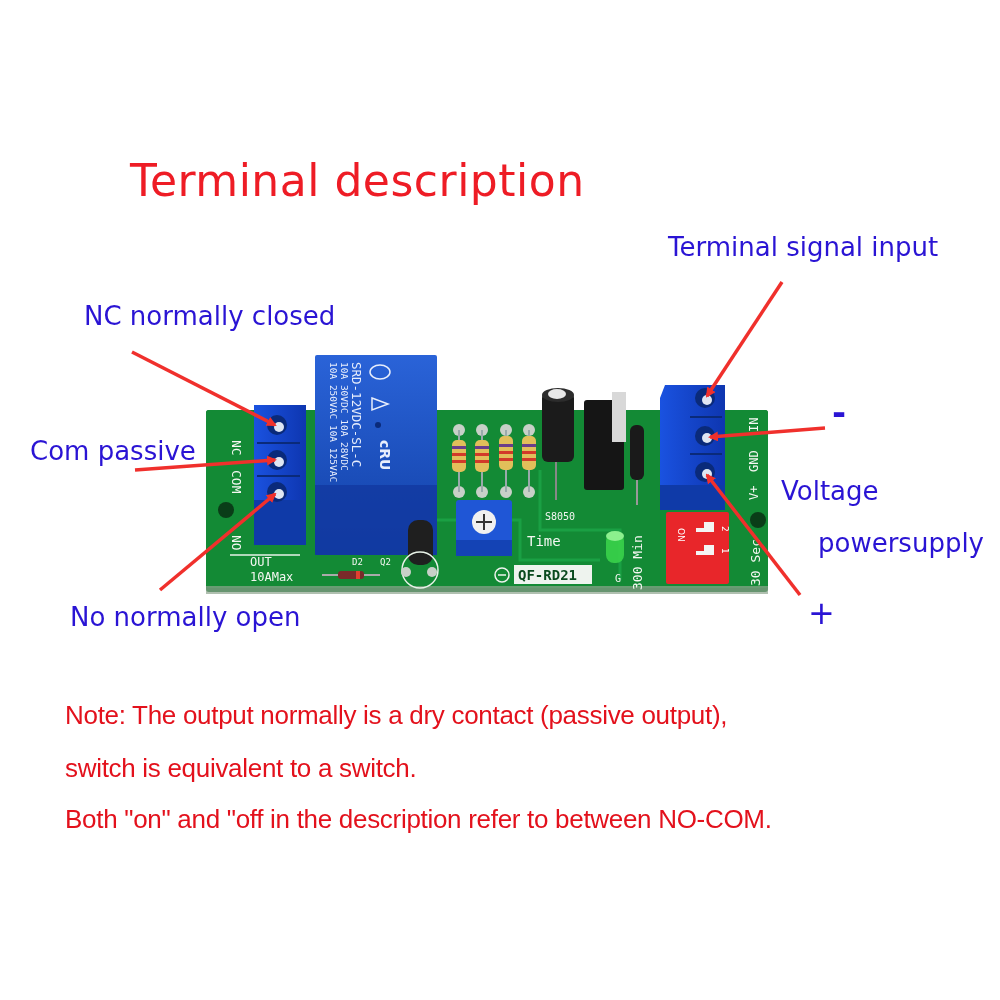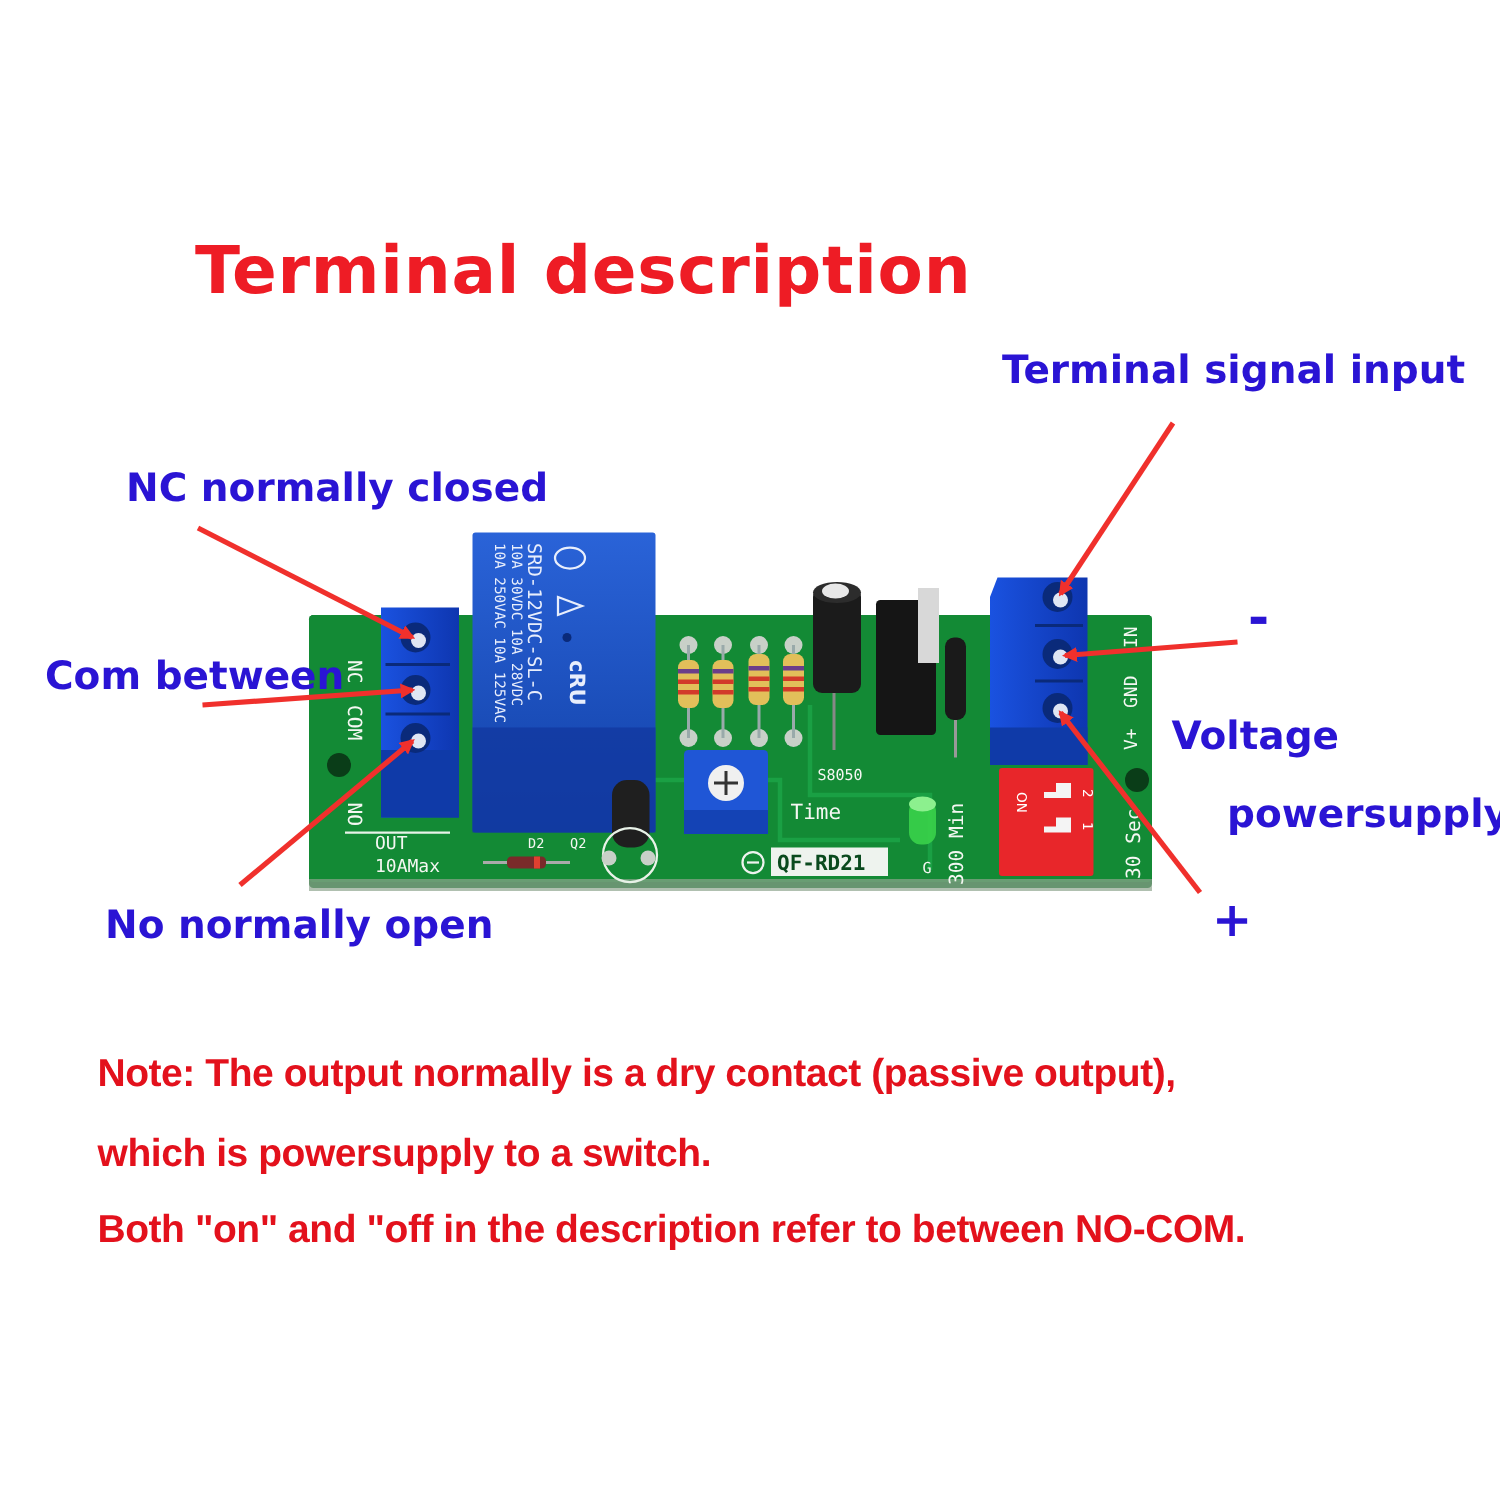--- a/index.html
+++ b/index.html
@@ -1,17 +1,17 @@
 <!DOCTYPE html>
 <html><head>
 <meta charset="utf-8">
 <style>
   html, body { margin: 0; padding: 0; background: #ffffff; }
   body { width: 1000px; height: 1000px; position: relative; overflow: hidden; font-family: "DejaVu Sans", sans-serif; }
-  .abs { position: absolute; font-weight: bold; }
+  .abs { position: absolute; }
   .title { left: 130px; top: 155px; font-size: 44px; color: #ee1c25; letter-spacing: 0.5px; white-space: nowrap; }
   .lbl { color: #2a14d4; font-size: 26px; white-space: nowrap; }
   .note { color: #e3111c; font-size: 26px; white-space: nowrap; font-family: "Liberation Sans Narrow", "Liberation Sans", sans-serif; letter-spacing: -0.3px; }
   svg { position: absolute; left: 0; top: 0; }
   .silk { font-family: "DejaVu Sans Mono", monospace; fill: #f4f7f2; }
 </style>
 </head>
 <body>
 
 <div class="abs title">Terminal description</div>
@@ -210,24 +210,24 @@
   <g stroke="#f0302c" stroke-width="3.5" fill="none" marker-end="url(#ah)">
     <line x1="132" y1="352" x2="275" y2="425"></line>
     <line x1="135" y1="470" x2="275" y2="460"></line>
     <line x1="160" y1="590" x2="275" y2="494"></line>
     <line x1="782" y1="282" x2="707" y2="396"></line>
     <line x1="825" y1="428" x2="710" y2="437"></line>
     <line x1="800" y1="595" x2="707" y2="475"></line>
   </g>
 </svg>
 
-<div class="abs lbl" style="left:84px; top:311px;text-align:center;">NC normally closed</div>
-<div class="abs lbl" style="left:30px; top:436px;">Com between</div>
+<div class="abs lbl" style="left:84px; top:301px;text-align:center;">NC normally closed</div>
+<div class="abs lbl" style="left:30px; top:436px;">Com passive</div>
 <div class="abs lbl" style="left:70px; top:602px;">No normally open</div>
 <div class="abs lbl" style="left:668px; top:232px;">Terminal signal input</div>
 <div class="abs lbl" style="left:832px; top:392px; font-size:34px; font-weight:bold;">-</div>
 <div class="abs lbl" style="left:781px; top:476px;">Voltage</div>
 <div class="abs lbl" style="left:818px; top:528px;text-align:center;">powersupply</div>
 <div class="abs lbl" style="left:808px; top:594px; font-size:32px;">+</div>
 
 <div class="abs note" style="left:65px; top:700px;">Note: The output normally is a dry contact (passive output),</div>
-<div class="abs note" style="left:65px; top:753px;">which is powersupply to a switch.</div>
+<div class="abs note" style="left:65px; top:753px;">switch is equivalent to a switch.</div>
 <div class="abs note" style="left:65px; top:804px;">Both "on" and "off in the description refer to between NO-COM.</div>
 
 </body></html>

